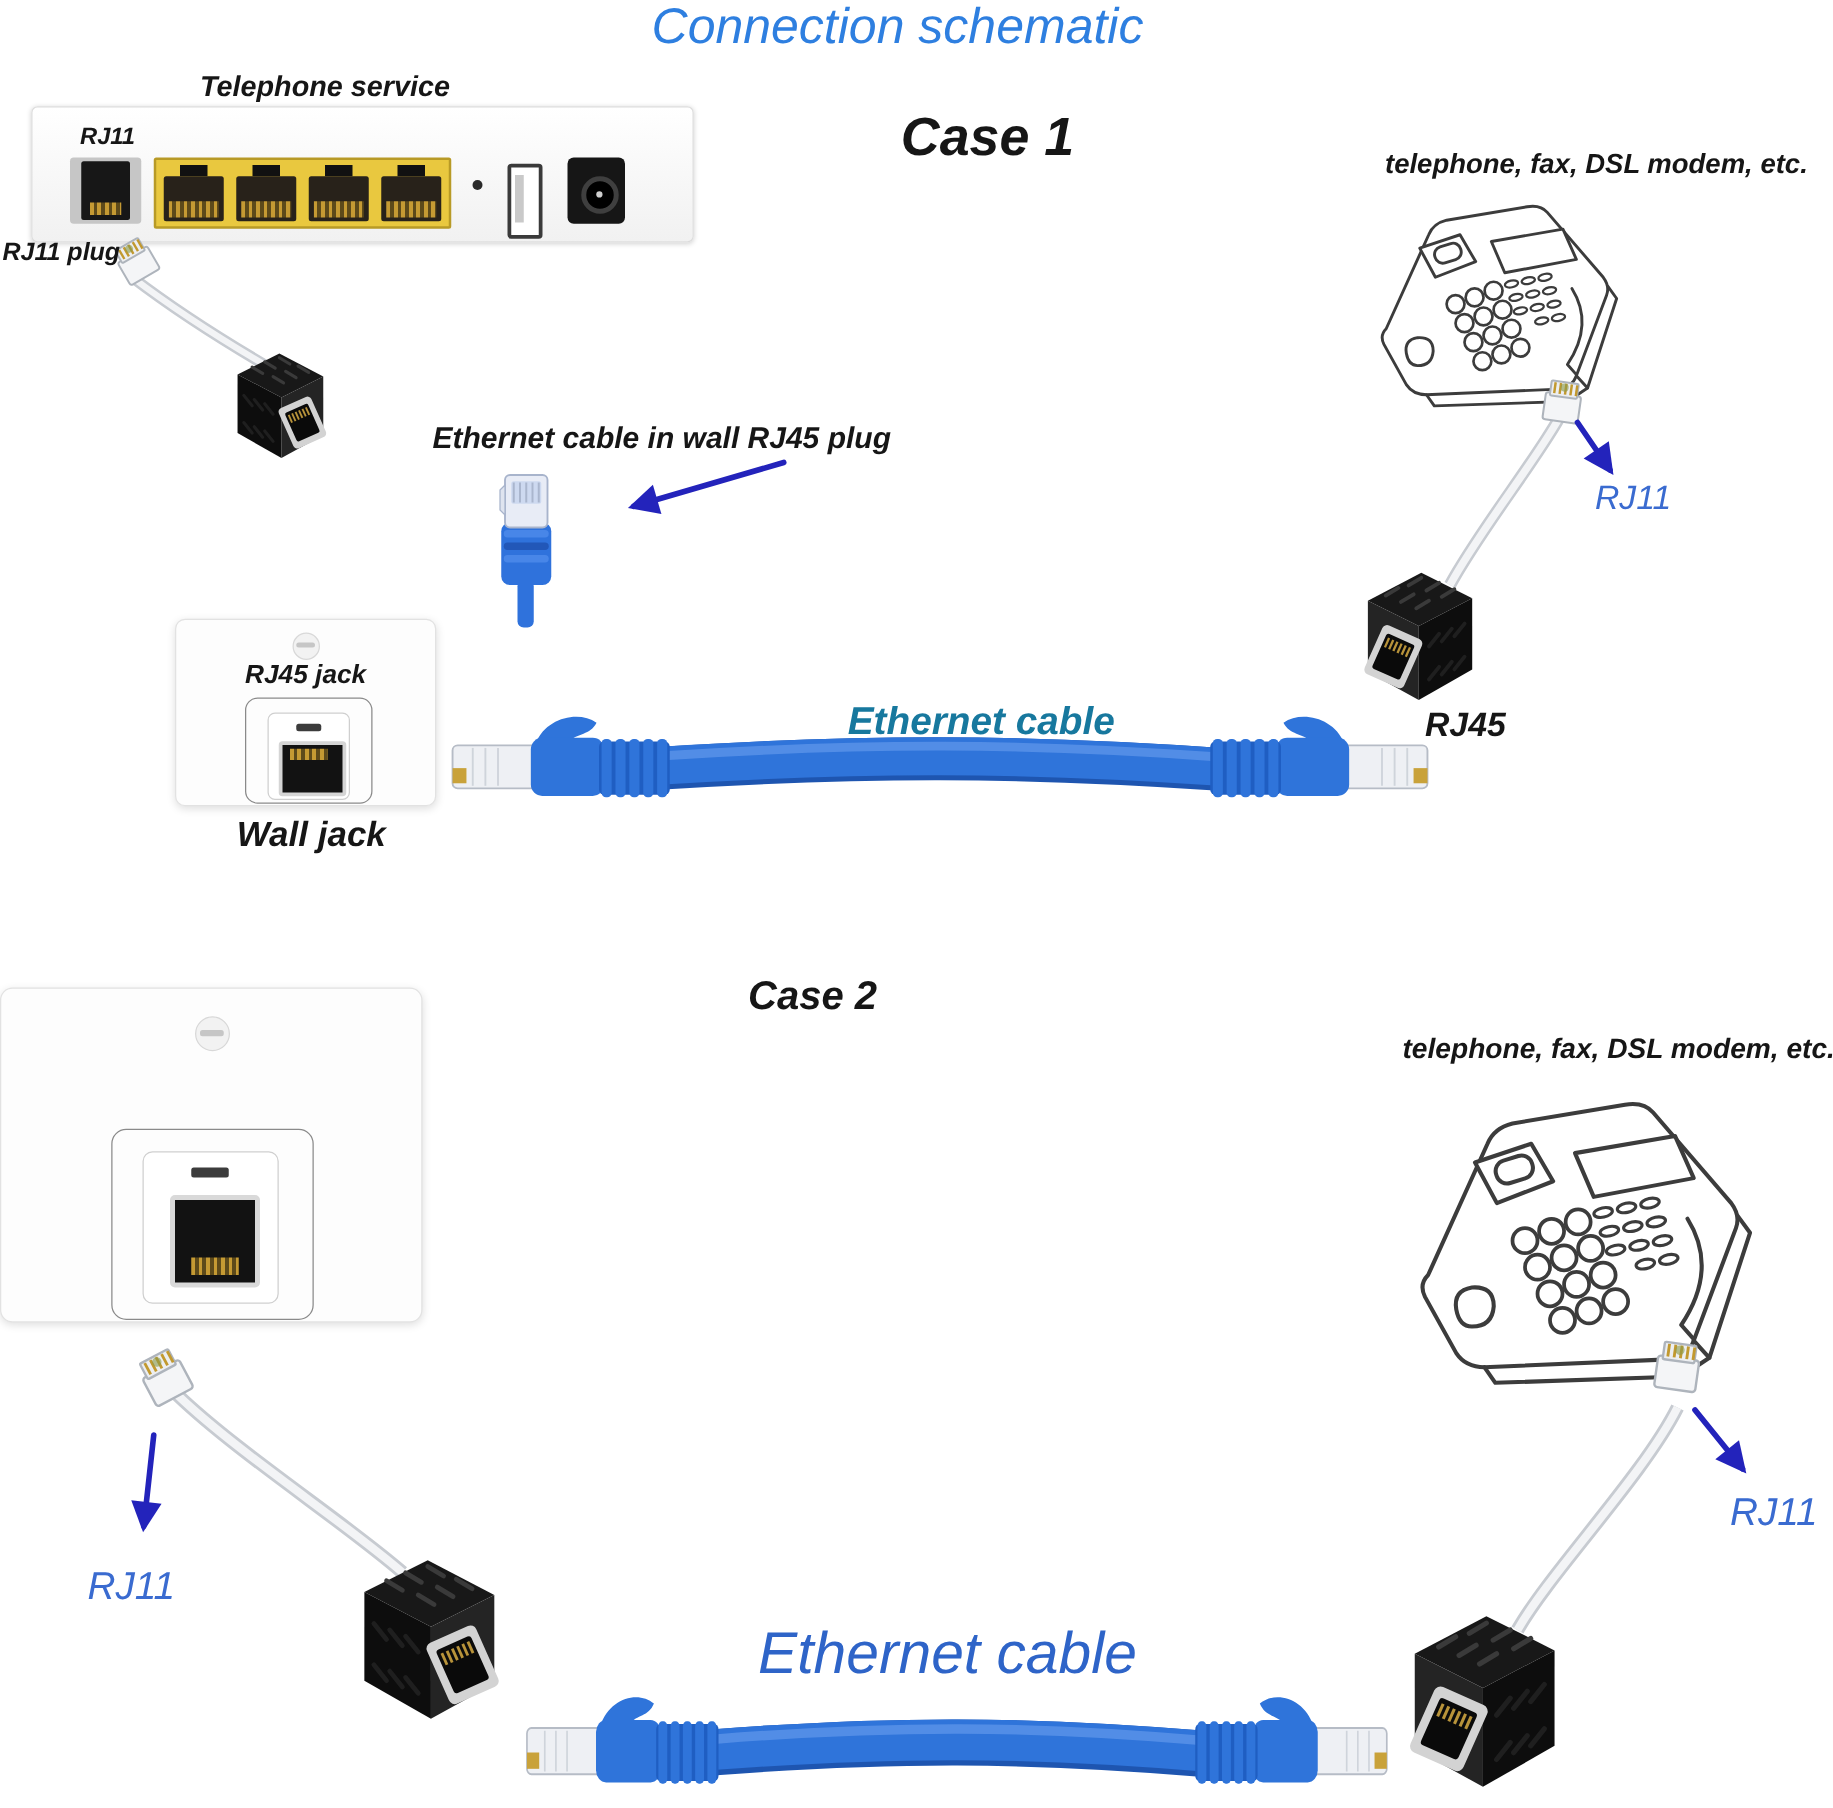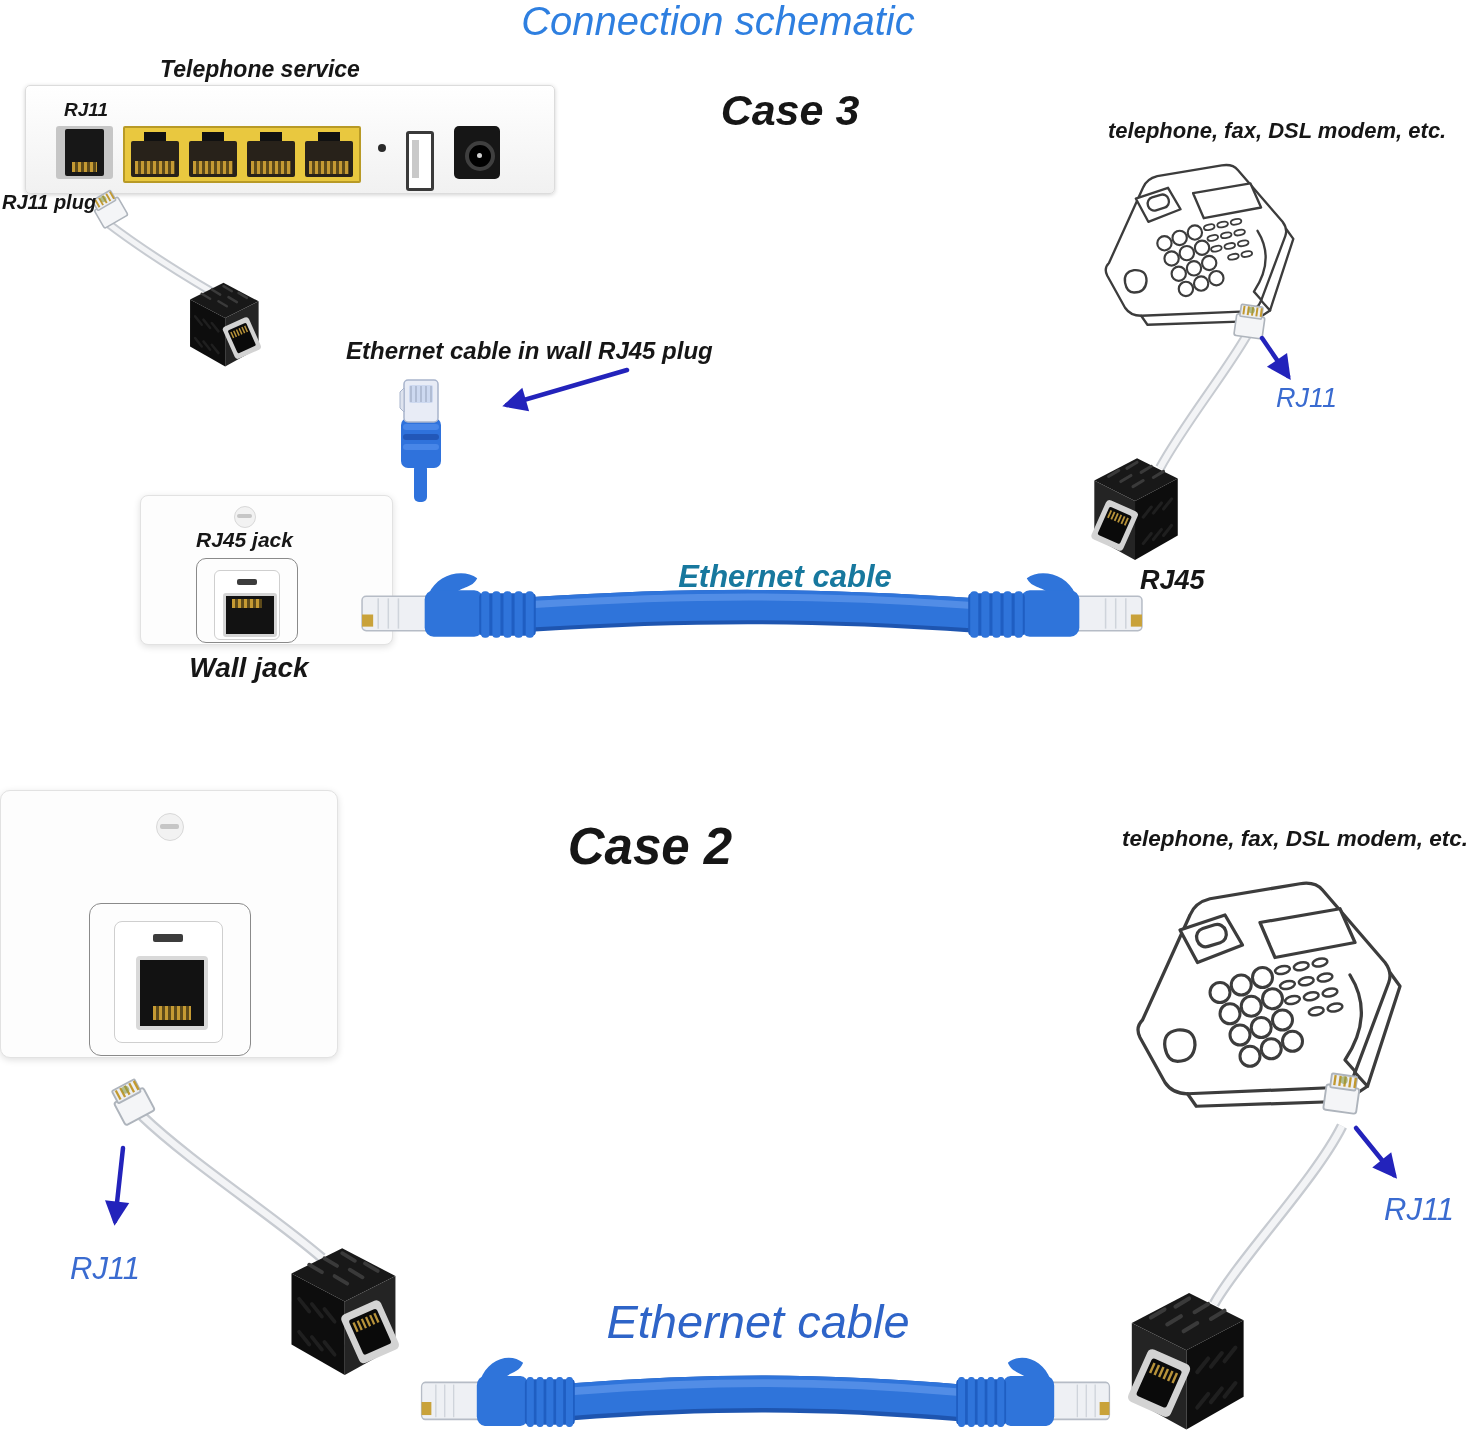--- a/index.html
+++ b/index.html
@@ -197,21 +197,21 @@
       <path d="M1247,335 C1226,372 1184,424 1160,468" stroke="#f3f4f6" stroke-width="6"></path>
       <path d="M142,1116 C190,1162 276,1218 322,1258" stroke="#c7cbd1" stroke-width="11"></path>
       <path d="M142,1116 C190,1162 276,1218 322,1258" stroke="#f3f4f6" stroke-width="6.5"></path>
       <path d="M1342,1126 C1315,1180 1240,1258 1214,1304" stroke="#c7cbd1" stroke-width="11"></path>
       <path d="M1342,1126 C1315,1180 1240,1258 1214,1304" stroke="#f3f4f6" stroke-width="6.5"></path>
     </g>
   </svg>
 
   <div class="lbl ctr" style="left:433px;top:0;width:570px;font-size:40px;color:#2e7fe0;z-index:4">Connection schematic</div>
 
-  <div class="lbl bi ctr" style="left:655px;top:88px;width:270px;font-size:43px;z-index:4">Case 3</div>
+  <div class="lbl bi ctr" style="left:655px;top:88px;width:270px;font-size:43px;z-index:4">Case 1</div>
 
   <div class="lbl bi ctr" style="left:110px;top:57px;width:300px;font-size:23px;z-index:4">Telephone service</div>
 
   <div class="router">
     <div class="lbl bi" style="left:38px;top:14px;font-size:19px;">RJ11</div>
     <div class="recess">
       <div class="rj11port">
           <div class="pins"></div>
         </div>
     </div>
@@ -260,21 +260,21 @@
   <svg class="part z2 mirror" style="left:180px;top:276px;width:92px;height:94px" viewBox="0 0 110 112">
       <use href="#adapterG"></use>
     </svg>
 
   <div class="lbl bi" style="left:346px;top:338px;font-size:24px;z-index:4">Ethernet cable in wall RJ45 plug</div>
 
   <svg class="part z2" style="left:383px;top:378px;width:72px;height:124px" viewBox="0 0 70 124">
       <use href="#wallplugG"></use>
     </svg>
 
-  <div class="plate" style="left:140px;top:495px;width:207px;height:148px;border-radius:8px;padding-left:44px;">
+  <div class="plate" style="left:140px;top:495px;width:207px;height:148px;border-radius:8px;">
     <div class="screw" style="left:93px;top:10px;width:20px;height:20px;"></div>
     <div class="slotbar" style="left:96px;top:18px;width:15px;height:4px;"></div>
     <div class="lbl bi ctr" style="left:0;top:33px;width:207px;font-size:21px;">RJ45 jack</div>
     <div class="inbox" style="left:55px;top:62px;width:100px;height:83px;border-radius:10px;"></div>
     <div class="module" style="left:73px;top:74px;width:64px;height:68px;border-radius:6px;">
       <div class="dslot" style="left:22px;top:8px;width:20px;height:6px;"></div>
       <div class="jport" style="left:8px;top:22px;width:48px;height:38px;border:3px solid #d5d5d5;border-radius:3px;">
         <div class="pins" style="left:6px;top:3px;width:30px;height:9px;"></div>
       </div>
     </div>
@@ -297,21 +297,21 @@
     </svg>
 
   <div class="lbl blue" style="left:1276px;top:384px;font-size:27px;z-index:4">RJ11</div>
 
   <svg class="part z2" style="left:1078px;top:450px;width:112px;height:114px" viewBox="0 0 110 112">
       <use href="#adapterG"></use>
     </svg>
 
   <div class="lbl bi" style="left:1140px;top:566px;font-size:27px;z-index:4">RJ45</div>
 
-  <div class="lbl bi ctr" style="left:540px;top:820px;width:220px;font-size:51px;z-index:4">Case 2</div>
+  <div class="lbl bi ctr" style="left:540px;top:780px;width:220px;font-size:32px;z-index:4">Case 2</div>
 
   <div class="plate" style="left:0px;top:790px;width:336px;height:266px;border-radius:10px;">
     <div class="screw" style="left:155px;top:22px;width:26px;height:26px;"></div>
     <div class="slotbar" style="left:159px;top:33px;width:19px;height:5px;"></div>
     <div class="inbox" style="left:88px;top:112px;width:160px;height:151px;border-radius:12px;"></div>
     <div class="module" style="left:113px;top:130px;width:107px;height:120px;border-radius:8px;">
       <div class="dslot" style="left:38px;top:12px;width:30px;height:8px;"></div>
       <div class="jport" style="left:21px;top:34px;width:64px;height:66px;border:4px solid #d9d9d9;border-radius:4px;">
         <div class="pins" style="left:13px;bottom:6px;width:38px;height:14px;"></div>
       </div>

